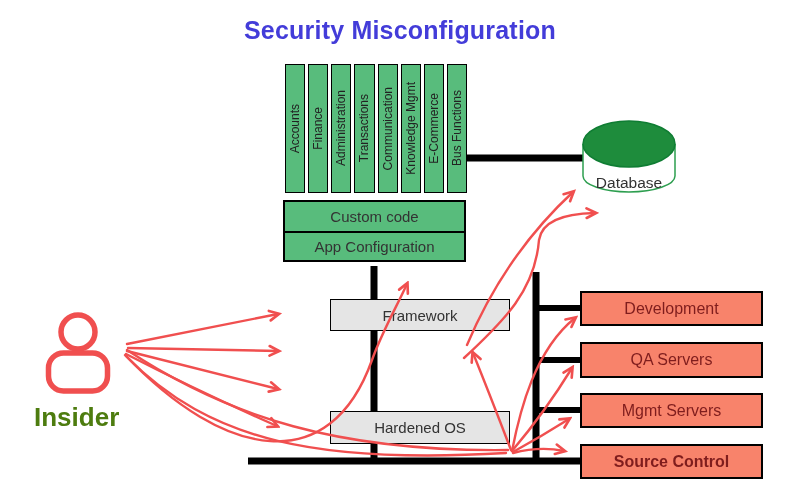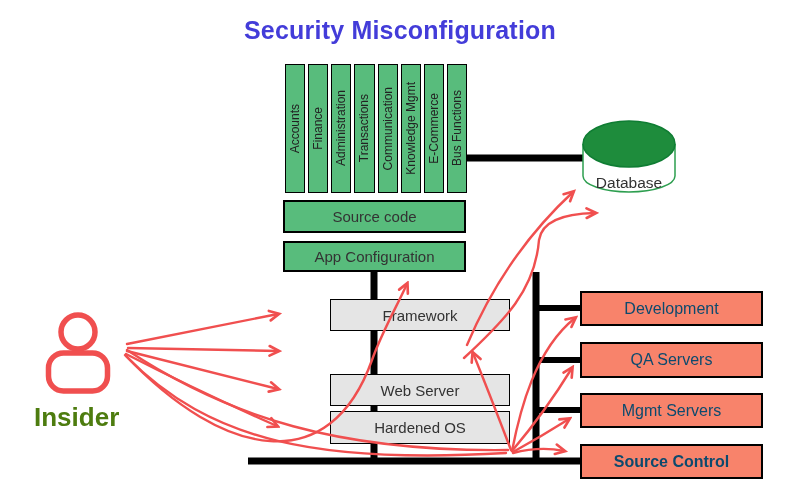--- a/index.html
+++ b/index.html
@@ -28,21 +28,21 @@
   }
   
   .layerbox{
     box-sizing:border-box;display:flex;align-items:center;justify-content:center;
     font-size:15px;color:#333;
   }
   .green{background:#58bc7c;border:2px solid #000;}
   .orange{background:#e5e5e5;border:1.5px solid #000;margin-left:46px;}
   .envbox{
     box-sizing:border-box;display:flex;align-items:center;justify-content:center;
-    font-size:16px;color:#0c4a6e;background:#f8836b;border:2px solid #000;
+    font-size:16px;color:#7f1d1d;background:#f8836b;border:2px solid #000;
   }
   .insider-label{left:34px;top:402px;width:120px;font-size:26px;font-weight:bold;color:#4d7c0f;}
 </style>
 </head>
 <body>
 
 <div class="stage">
 
   <svg id="lines-layer" width="800" height="480" viewBox="0 0 800 480">
     <g stroke="#000" stroke-width="7">
@@ -88,25 +88,24 @@
           <span>Knowledge Mgmt</span>
         </div>
       <div class="bar">
           <span>E-Commerce</span>
         </div>
       <div class="bar">
           <span>Bus Functions</span>
         </div>
     </div>
 
-    <div class="abs layerbox green" style="left:283px;top:200px;width:183px;height:33px;">Source code</div>
-    <div class="abs layerbox green" style="left:283px;top:241px;width:183px;height:31px;">App Configuration</div>
+    <div class="abs layerbox green" style="left:283px;top:200px;width:183px;height:33px;">Custom code</div>
+    <div class="abs layerbox green" style="left:283px;top:231px;width:183px;height:31px;">App Configuration</div>
 
     <div class="abs layerbox orange" style="left:284px;top:299px;width:180px;height:32px;">Framework</div>
-    <div class="abs layerbox orange" style="left:284px;top:374px;width:180px;height:32px;">Web Server</div>
     <div class="abs layerbox orange" style="left:284px;top:411px;width:180px;height:33px;">Hardened OS</div>
 
     <div class="abs envbox" style="left:580px;top:291px;width:183px;height:35px;">Development</div>
     <div class="abs envbox" style="left:580px;top:342px;width:183px;height:36px;">QA Servers</div>
     <div class="abs envbox" style="left:580px;top:393px;width:183px;height:35px;">Mgmt Servers</div>
     <div class="abs envbox" style="left:580px;top:444px;width:183px;height:35px;font-weight:bold;">Source Control</div>
 
     <div class="abs insider-label">Insider</div>
   </div>
 

